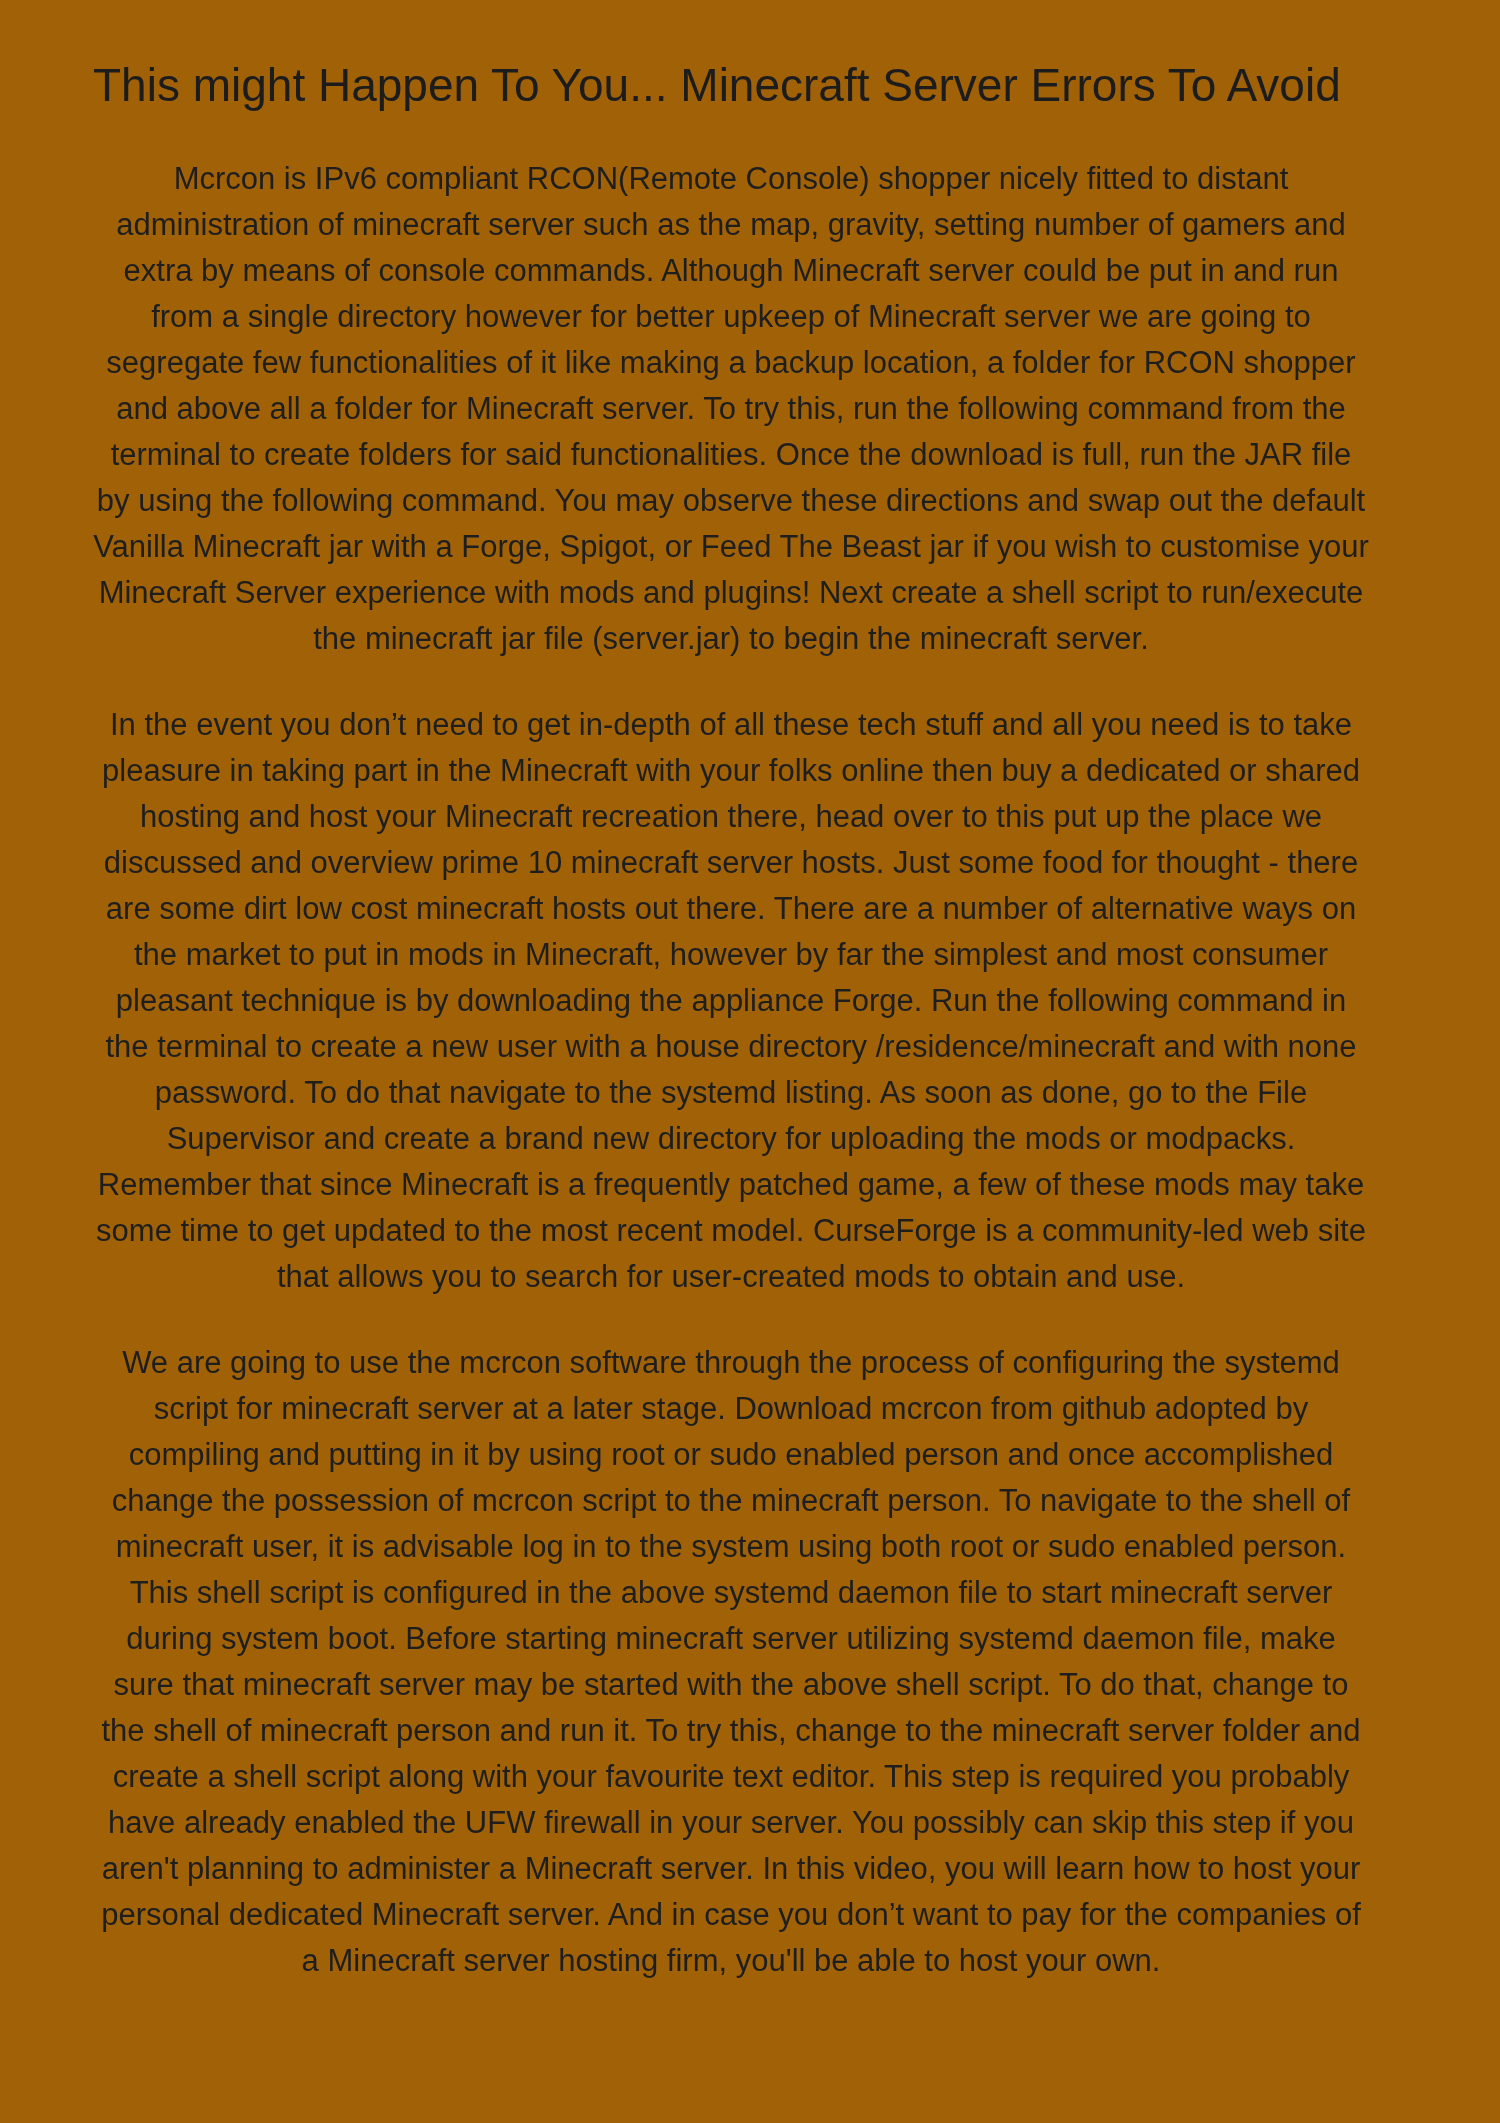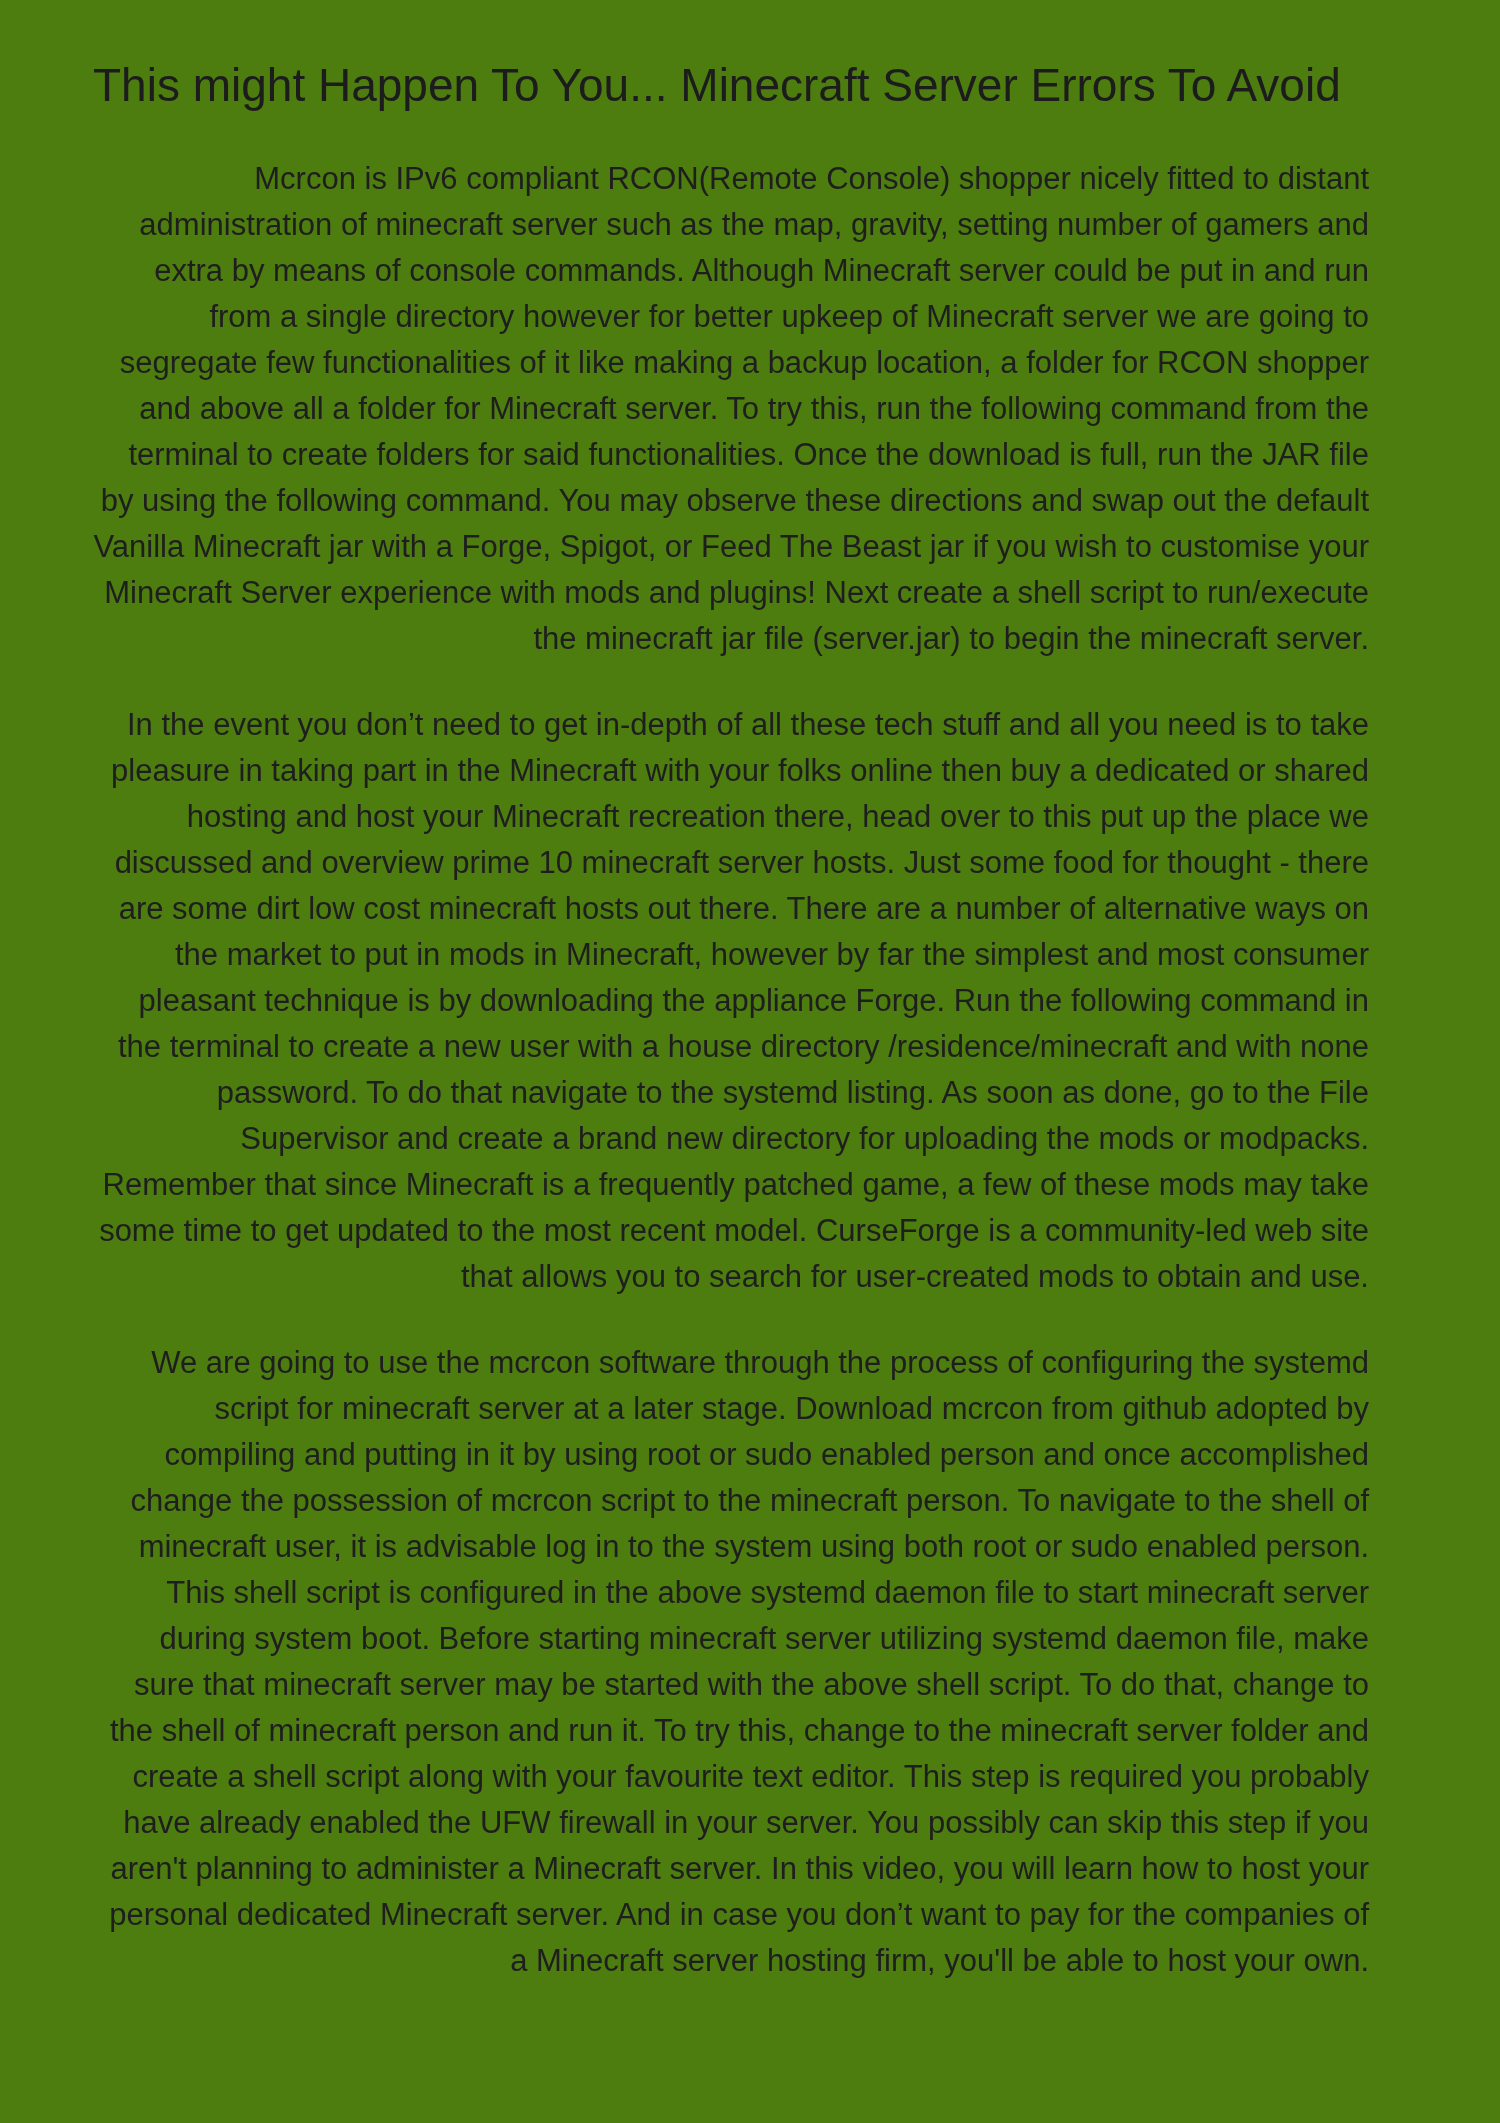--- a/index.html
+++ b/index.html
@@ -13,40 +13,40 @@
     overflow: hidden;
     font-family: "Liberation Sans", sans-serif;
     color: #1e1e1e;
     -webkit-font-smoothing: antialiased;
   }
   .page {
     box-sizing: border-box;
     width: 1500px;
     height: 2123px;
     padding: 58px 0 0 93px;
-    background: #4d7c0f;
+    background: #a16207;
   }
   .article {
     width: 1276px;
   }
   h1.article-title {
     margin: 0 0 44px 0;
     font-size: 46px;
     line-height: 54px;
     font-weight: 400;
     color: #1c1c1c;
     letter-spacing: 0;
   }
   p.article-paragraph {
     margin: 0 0 40px 0;
     font-size: 31px;
     line-height: 46px;
     font-weight: 400;
     color: #1e1e1e;
-    text-align: right;
+    text-align: center;
   }
 </style>
 </head>
 <body>
 
 <div class="page">
   <article class="article">
     <h1 class="article-title">This might Happen To You... Minecraft Server Errors To Avoid</h1>
     <p class="article-paragraph">Mcrcon is IPv6 compliant RCON(Remote Console) shopper nicely fitted to distant administration of minecraft server such as the map, gravity, setting number of gamers and extra by means of console commands. Although Minecraft server could be put in and run from a single directory however for better upkeep of Minecraft server we are going to segregate few functionalities of it like making a backup location, a folder for RCON shopper and above all a folder for Minecraft server. To try this, run the following command from the terminal to create folders for said functionalities. Once the download is full, run the JAR file by using the following command. You may observe these directions and swap out the default Vanilla Minecraft jar with a Forge, Spigot, or Feed The Beast jar if you wish to customise your Minecraft Server experience with mods and plugins! Next create a shell script to run/execute the minecraft jar file (server.jar) to begin the minecraft server.</p>
     <p class="article-paragraph">In the event you don’t need to get in-depth of all these tech stuff and all you need is to take pleasure in taking part in the Minecraft with your folks online then buy a dedicated or shared hosting and host your Minecraft recreation there, head over to this put up the place we discussed and overview prime 10 minecraft server hosts. Just some food for thought - there are some dirt low cost minecraft hosts out there. There are a number of alternative ways on the market to put in mods in Minecraft, however by far the simplest and most consumer pleasant technique is by downloading the appliance Forge. Run the following command in the terminal to create a new user with a house directory /residence/minecraft and with none password. To do that navigate to the systemd listing. As soon as done, go to the File Supervisor and create a brand new directory for uploading the mods or modpacks. Remember that since Minecraft is a frequently patched game, a few of these mods may take some time to get updated to the most recent model. CurseForge is a community-led web site that allows you to search for user-created mods to obtain and use.</p>

